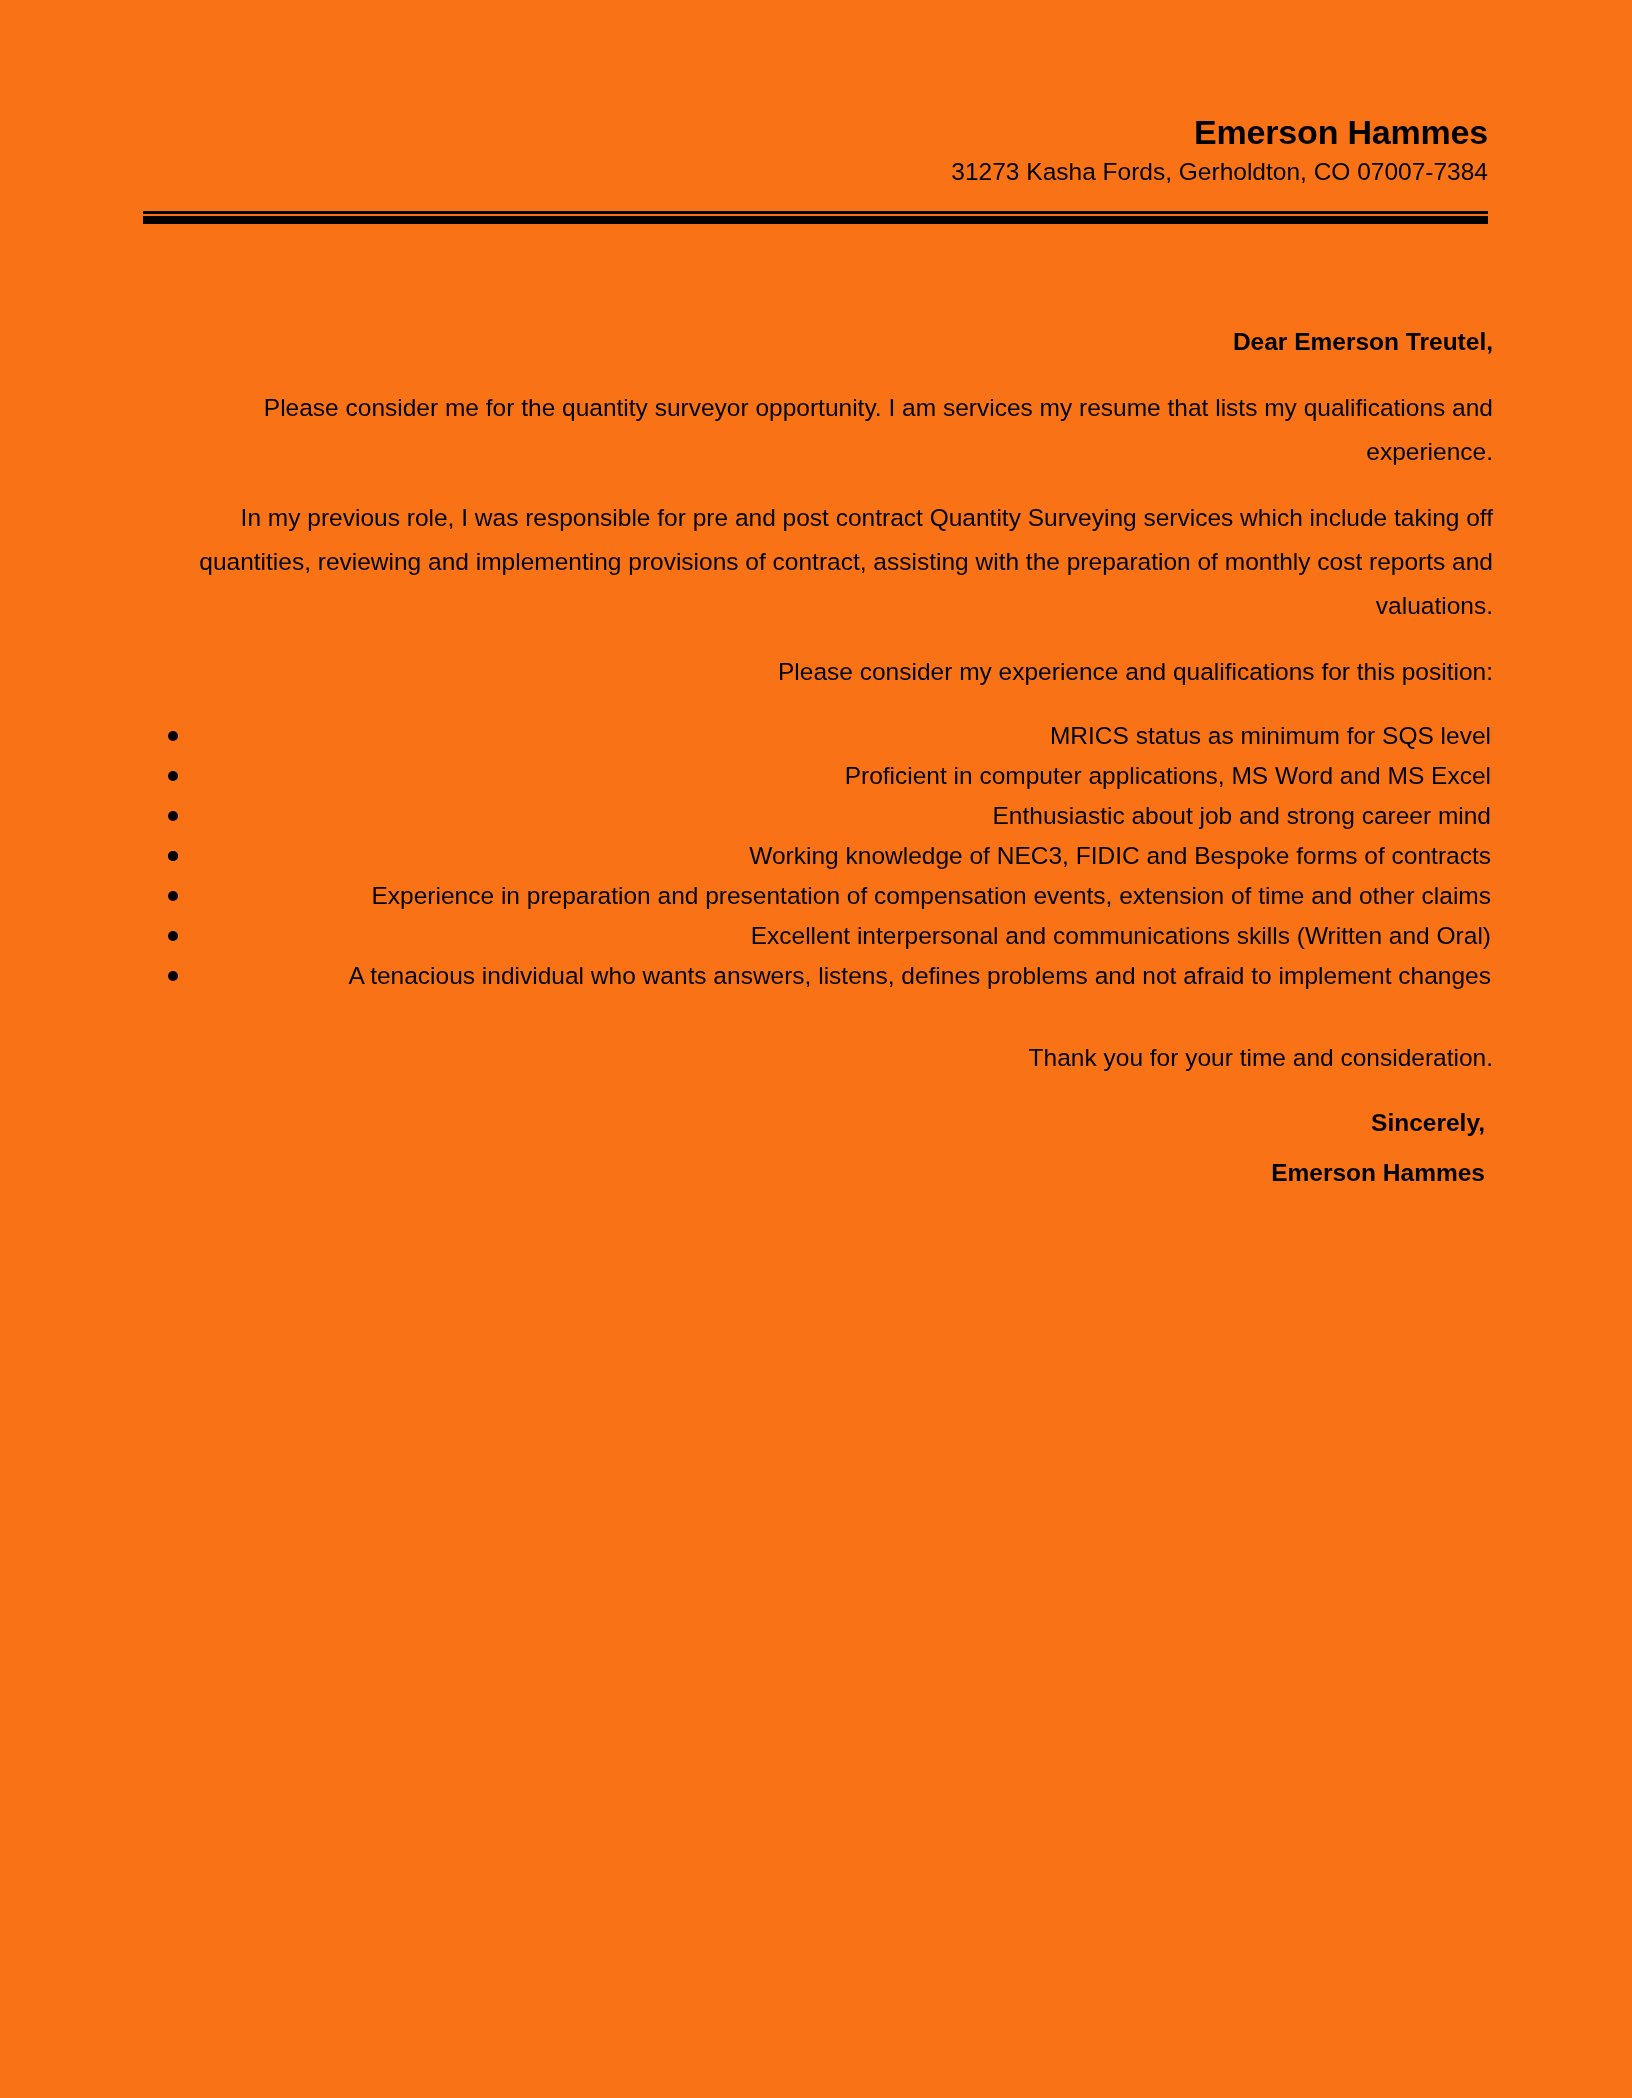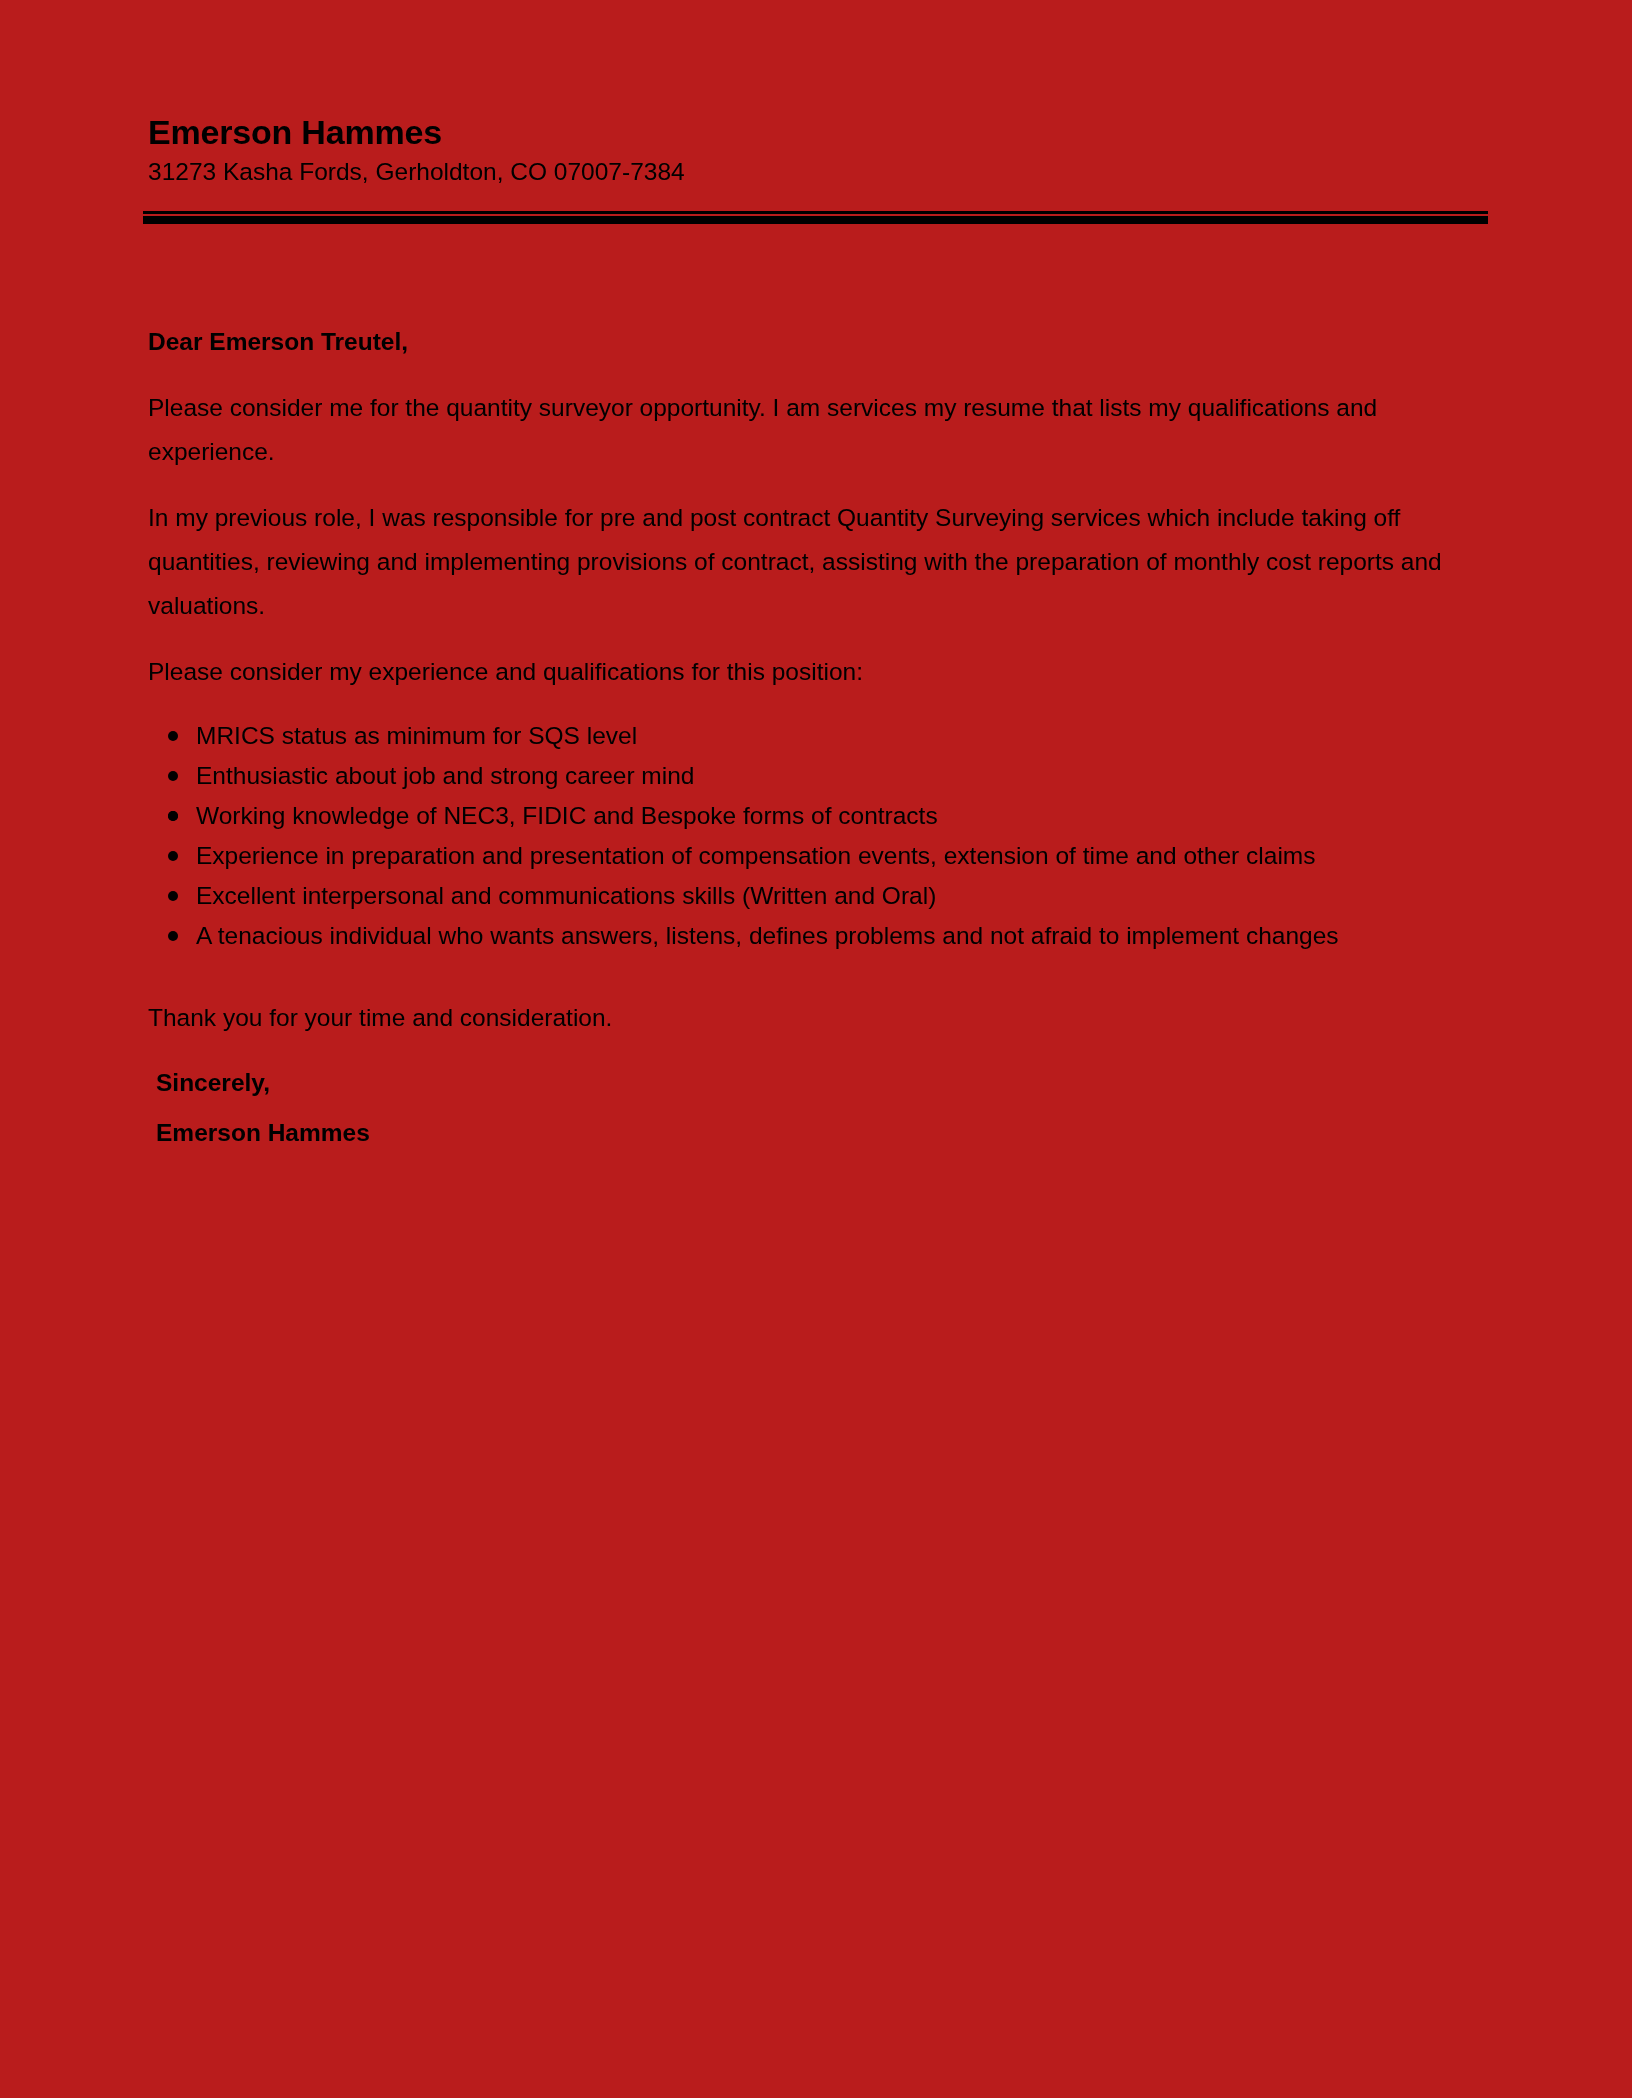--- a/index.html
+++ b/index.html
@@ -14,21 +14,22 @@
       overflow: hidden;
       font-family: "Liberation Sans", "DejaVu Sans", sans-serif;
       color: #000000;
     }
     .page {
       position: absolute;
       left: 0;
       top: 0;
       width: 1632px;
       height: 2098px;
-      background: #b91c1c;
+      background: #f97316;
+      text-align: right;
     }
     .header {
       position: absolute;
       left: 148px;
       top: 110px;
       width: 1340px;
     }
     .name {
       font-weight: bold;
       font-size: 34px;
@@ -129,20 +130,24 @@
     <p class="para">In my previous role, I was responsible for pre and post contract Quantity Surveying services which include taking off quantities, reviewing and implementing provisions of contract, assisting with the preparation of monthly cost reports and valuations.</p>
     <p class="para">Please consider my experience and qualifications for this position:</p>
 
     <ul class="bullets">
       <li>
         <span class="dot"></span>
         <span>MRICS status as minimum for SQS level</span>
       </li>
       <li>
         <span class="dot"></span>
+        <span>Proficient in computer applications, MS Word and MS Excel</span>
+      </li>
+      <li>
+        <span class="dot"></span>
         <span>Enthusiastic about job and strong career mind</span>
       </li>
       <li>
         <span class="dot"></span>
       </li>
       <li>
         <span class="dot"></span>
         <span>Working knowledge of NEC3, FIDIC and Bespoke forms of contracts</span>
       </li>
       <li>

